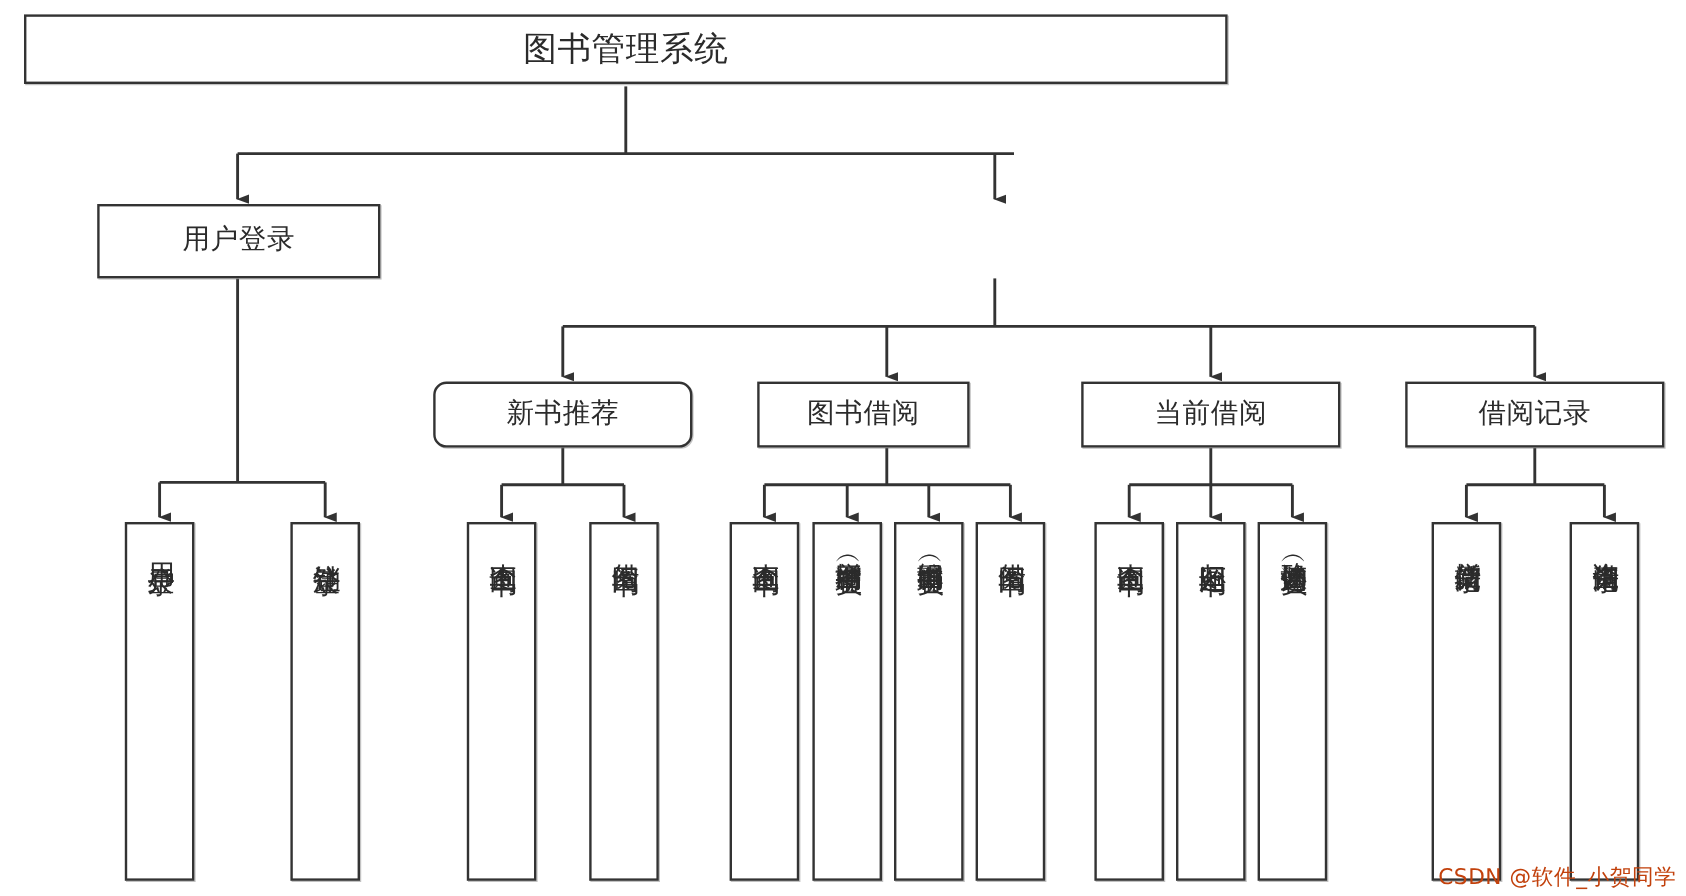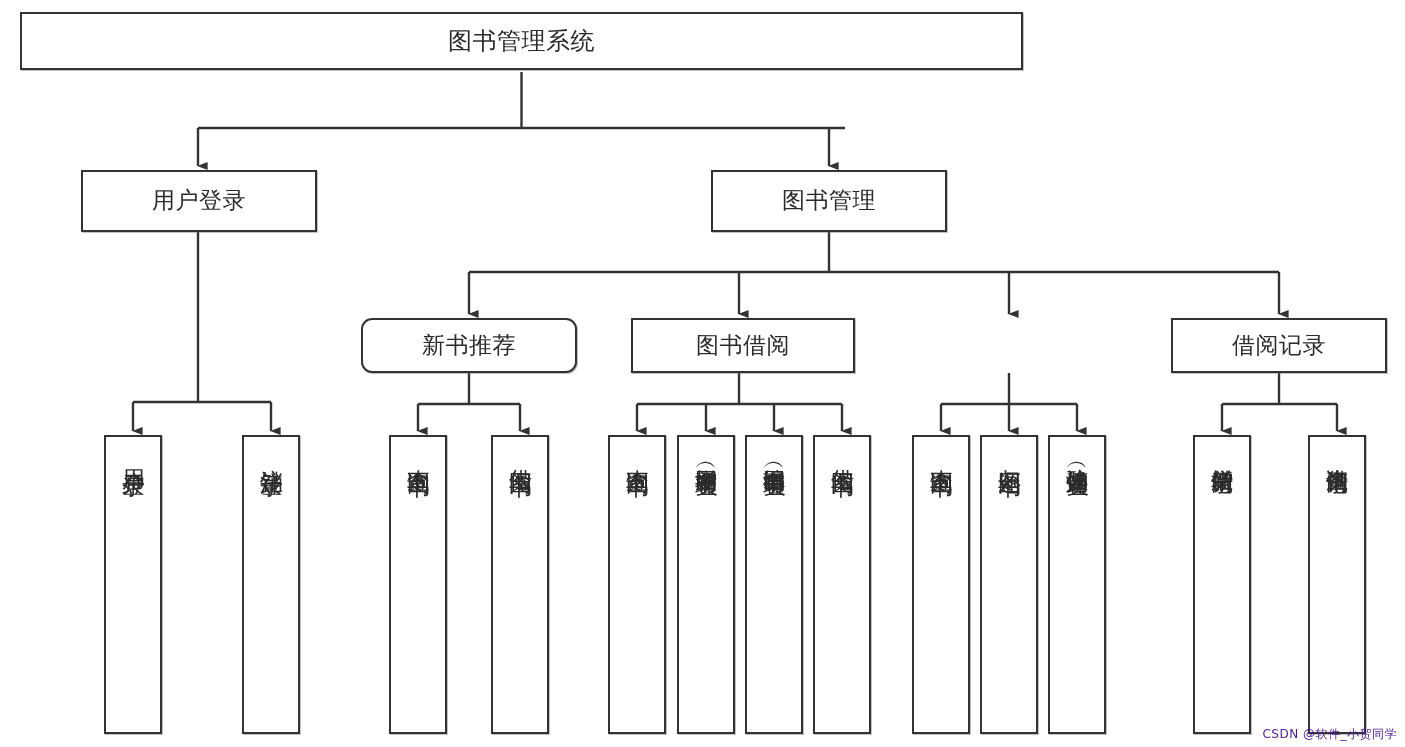--- a/index.html
+++ b/index.html
@@ -41,21 +41,21 @@
     display: block;
     line-height: 1.12;
     letter-spacing: 0.5px;
     white-space: nowrap;
   }
   
   .node.h .node-label {
     font-size: 23px;
   }
   .node.root .node-label {
-    font-size: 24px;
+    font-size: 28px;
     text-align: center;
   }
   
   .node.v {
     align-items: flex-start;
     justify-content: center;
     padding-top: 14px;
   }
   .node.v .node-label {
     writing-mode: vertical-rl;
@@ -66,22 +66,22 @@
     white-space: pre-line;
   }
   .node.v.tall-text .node-label {
     font-size: 22px;
     letter-spacing: 1px;
   }
   .watermark {
     position: absolute;
     right: 8px;
     bottom: 4px;
-    font-size: 12px;
-    color: #4c1d95;
+    font-size: 18px;
+    color: #c2410c;
     letter-spacing: 0.5px;
     white-space: nowrap;
     user-select: none;
   }
 </style>
 </head>
 <body>
 
 <div id="canvas">
 
@@ -139,29 +139,29 @@
     </g>
   </svg>
 
   <div class="node h root" style="left:20px; top:12px; width:1003px; height:58px;">
     <span class="node-label">图书管理系统</span>
   </div>
 
   <div class="node h" style="left:81px; top:170px; width:236px; height:62px;">
     <span class="node-label">用户登录</span>
   </div>
-  <div class="node h" style="left:711px; top:170px; width:236px; height:62px;">
-    <span class="node-label">图书管理</span>
-  </div>
 
   <div class="node h" style="left:361px; top:318px; width:216px; height:55px;border-radius:11px;">
     <span class="node-label">新书推荐</span>
   </div>
-  <div class="node h" style="left:631px; top:318px; width:224px; height:55px;">
+  <div class="node h" style="left:631px; top:318px; width:177px; height:55px;">
     <span class="node-label">图书借阅</span>
+  </div>
+  <div class="node h" style="left:901px; top:318px; width:216px; height:55px;">
+    <span class="node-label">当前借阅</span>
   </div>
   <div class="node h" style="left:1171px; top:318px; width:216px; height:55px;text-align:center;">
     <span class="node-label">借阅记录</span>
   </div>
 
   <div class="node v" style="left:104px; top:435px; width:58px; height:299px;">
     <span class="node-label">用户登录</span>
   </div>
   <div class="node v" style="left:242px; top:435px; width:58px; height:299px;">
     <span class="node-label">注销登录</span>

